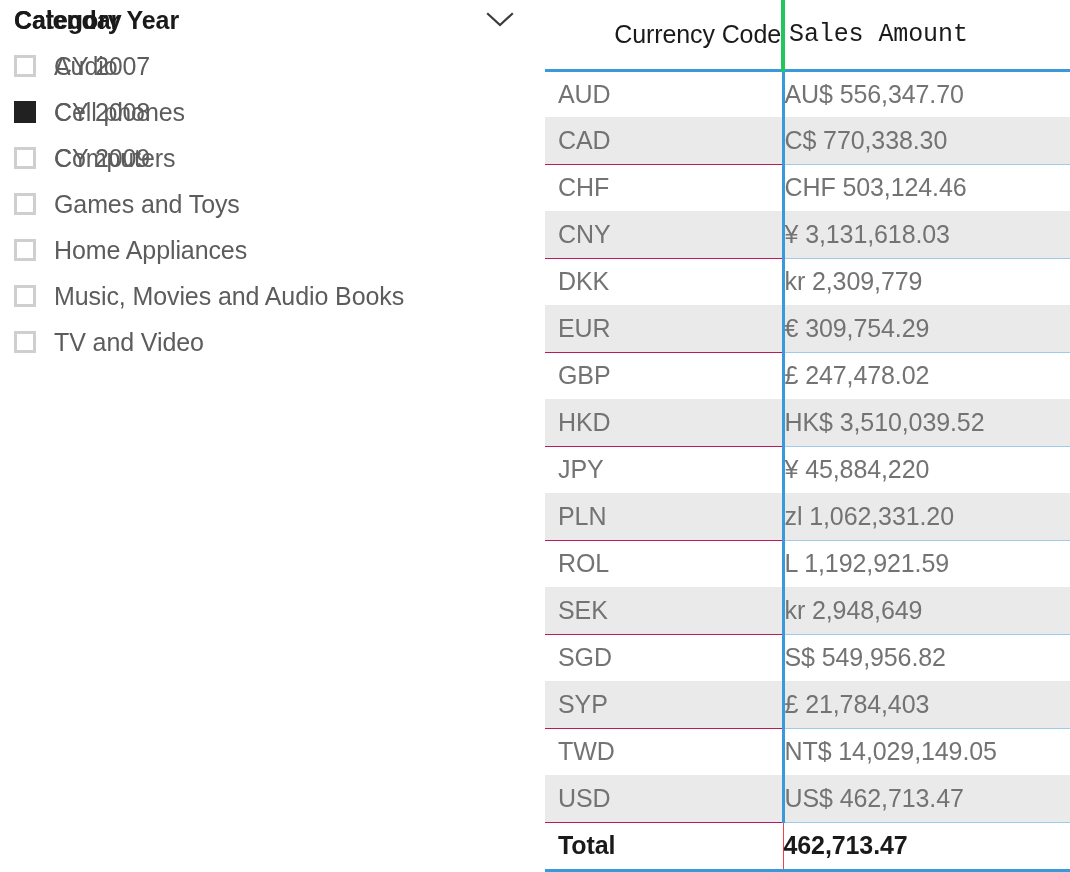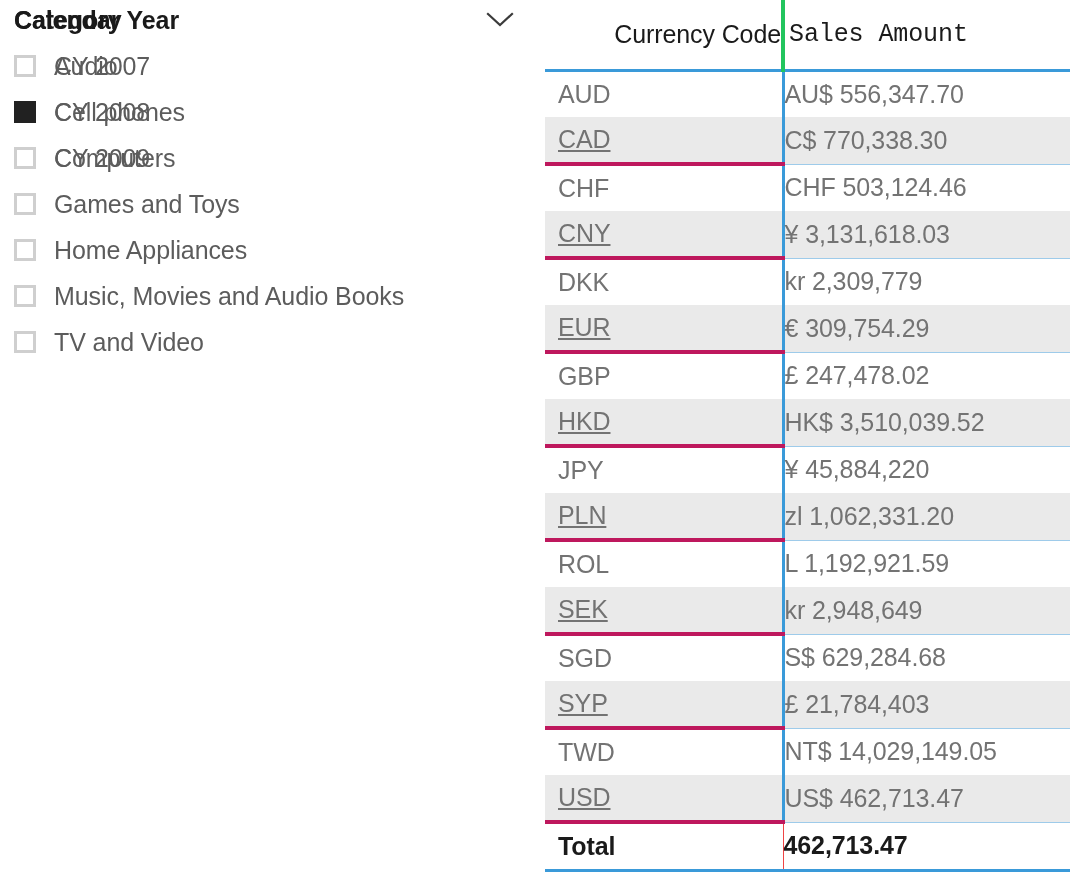--- a/index.html
+++ b/index.html
@@ -131,21 +131,21 @@
   }
   tbody td.t-code {
     text-align: left;
     padding-left: 13px;
     border-right: 3px solid #3a9ad9;
   }
   tbody td.t-amt {
     padding-right: 0;
   }
   tbody tr.alt td { background: #eaeaea; }
-  tbody tr.alt td.t-code { border-bottom: 4px solid #be185d; text-decoration: underline; }
+  tbody tr.alt td.t-code { border-bottom: 1px solid #be185d; }
   tbody tr.alt td.t-amt  { border-bottom: 1px solid #9ecbea; }
   tbody tr.alt + tr td.t-code { border-top: 0; }
 
   
   tbody tr.total td {
     font-weight: bold;
     color: #1a1a1a;
     background: #ffffff;
     border-bottom: 3px solid #3a9ad9;
     height: 48px;
@@ -275,21 +275,21 @@
           <tr class="">
             <td class="t-code">ROL</td>
             <td class="t-amt">L 1,192,921.59</td>
           </tr>
           <tr class="alt">
             <td class="t-code">SEK</td>
             <td class="t-amt">kr 2,948,649</td>
           </tr>
           <tr class="">
             <td class="t-code">SGD</td>
-            <td class="t-amt">S$ 629,284.68</td>
+            <td class="t-amt">S$ 549,956.82</td>
           </tr>
           <tr class="alt">
             <td class="t-code">SYP</td>
             <td class="t-amt">£ 21,784,403</td>
           </tr>
           <tr class="">
             <td class="t-code">TWD</td>
             <td class="t-amt">NT$ 14,029,149.05</td>
           </tr>
           <tr class="alt">

